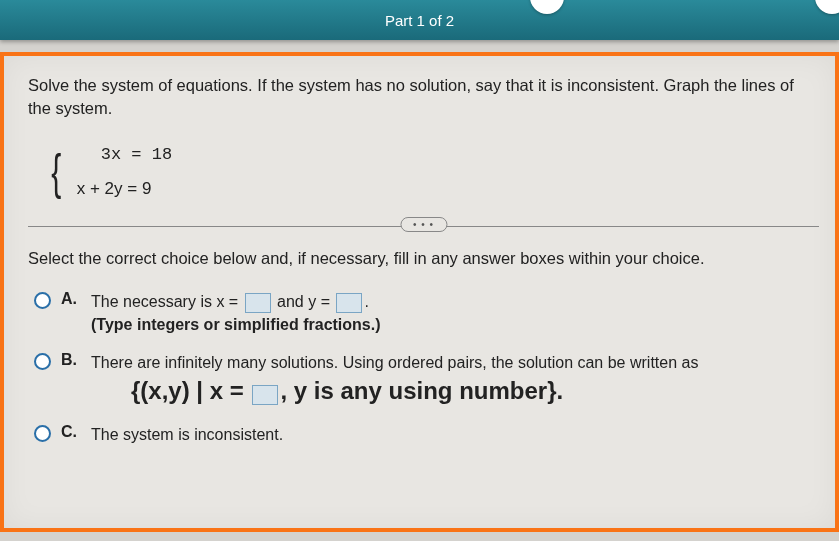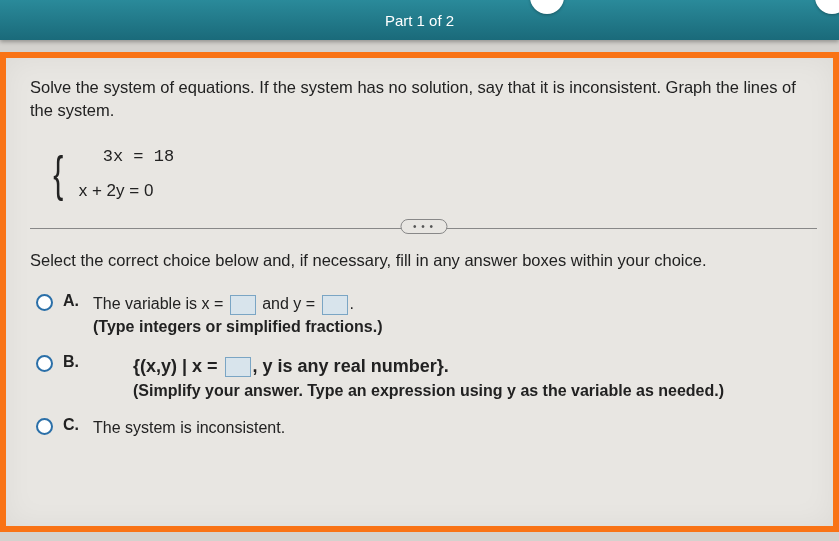--- a/index.html
+++ b/index.html
@@ -33,21 +33,21 @@
     border-radius: 50%;
     background: #fff;
     position: absolute;
     top: -20px;
     box-shadow: 0 1px 3px rgba(0,0,0,0.3);
   }
   .nav-left { left: 530px; }
   .nav-right { right: -10px; }
   .content {
     background: #e8e6e2;
-    border: 6px solid #f97316;
+    border: 4px solid #f97316;
     margin: 12px 0 0 0;
     padding: 18px 16px 24px 24px;
     min-height: 480px;
     position: relative;
     box-shadow: inset 0 0 30px rgba(0,0,0,0.05);
   }
   .question-text {
     font-size: 16.5px;
     line-height: 1.4;
     margin-bottom: 18px;
@@ -125,67 +125,67 @@
     height: 20px;
     background: #d8e4ec;
     border: 1px solid #7aa5c4;
     vertical-align: middle;
     margin: 0 2px;
   }
   .sub-note {
     display: block;
     font-weight: bold;
   }
-  .set-brace { font-size: 18px; }
+  .set-brace { font-size: 24px; }
 </style>
 </head>
 <body>
 
 <div class="header">
   <div class="nav-circle nav-left"></div>
   <span class="header-title">Part 1 of 2</span>
   <div class="nav-circle nav-right"></div>
 </div>
 
 <div class="content">
 
   <p class="question-text">Solve the system of equations. If the system has no solution, say that it is inconsistent. Graph the lines of the system.</p>
 
   <div class="equations">
     <span class="brace">{</span>
     <div class="eq-stack">
       <div style="padding-left:24px;font-family:Liberation Mono, monospace;">3x = 18</div>
-      <div>x + 2y = 0</div>
+      <div>x + 2y = 9</div>
     </div>
   </div>
 
   <div class="divider-wrap">
     <hr class="divider">
     <span class="divider-badge">• • •</span>
   </div>
 
   <p class="select-text">Select the correct choice below and, if necessary, fill in any answer boxes within your choice.</p>
 
   <div class="choice">
     <span class="radio"></span>
     <span class="choice-label">A.</span>
     <div class="choice-body">
-      <span>The variable is x = </span><span class="answer-box"></span><span> and y = </span><span class="answer-box"></span><span>.</span>
+      <span>The necessary is x = </span><span class="answer-box"></span><span> and y = </span><span class="answer-box"></span><span>.</span>
       <span class="sub-note">(Type integers or simplified fractions.)</span>
     </div>
   </div>
 
   <div class="choice">
     <span class="radio"></span>
     <span class="choice-label">B.</span>
     <div class="choice-body">
+      <span>There are infinitely many solutions. Using ordered pairs, the solution can be written as</span>
       <span class="sub-note" style="padding-left:40px;">
-        <span class="set-brace">{(x,y) | x = </span><span class="answer-box"></span><span class="set-brace">, y is any real number}.</span>
+        <span class="set-brace">{(x,y) | x = </span><span class="answer-box"></span><span class="set-brace">, y is any using number}.</span>
       </span>
-      <span class="sub-note" style="padding-left:40px;">(Simplify your answer. Type an expression using y as the variable as needed.)</span>
     </div>
   </div>
 
   <div class="choice">
     <span class="radio"></span>
     <span class="choice-label">C.</span>
     <div class="choice-body">The system is inconsistent.</div>
   </div>
 
 </div>

